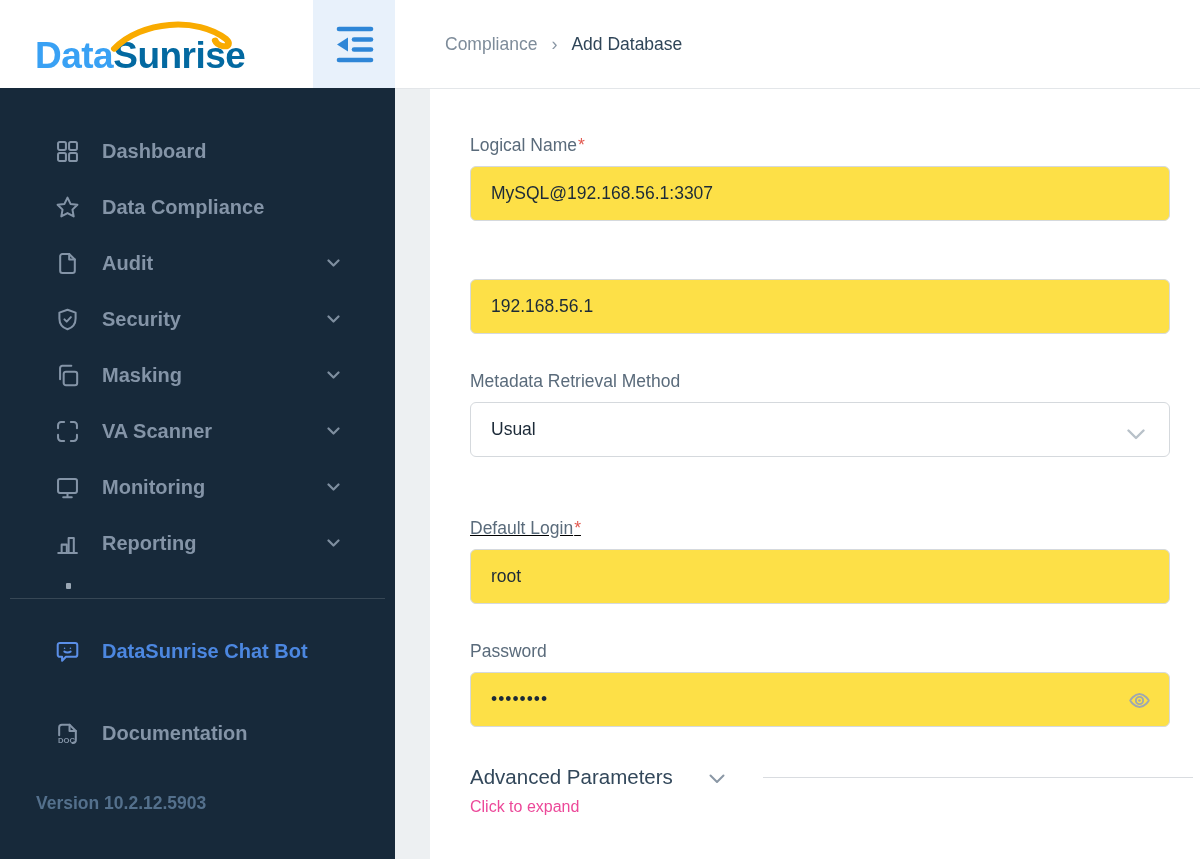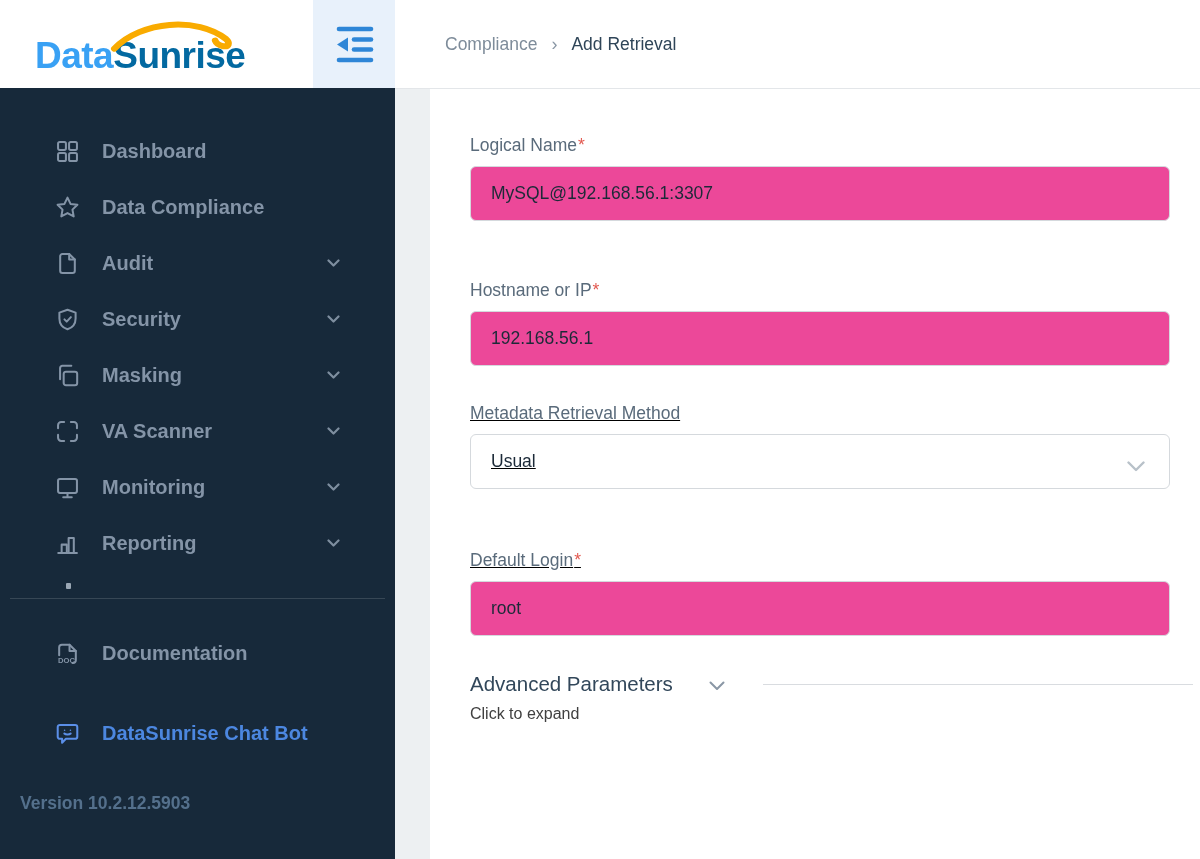--- a/index.html
+++ b/index.html
@@ -33,55 +33,55 @@
   .nav-item svg.ic { width:27px; height:27px; stroke:#8494a7; fill:none; stroke-width:1.8;
                      stroke-linecap:round; stroke-linejoin:round; }
   .nav-chevron { margin-left:auto; display:flex; }
   .nav-chevron svg { width:13px; height:8px; stroke:#7e8e9f; fill:none; stroke-width:2.2;
                      stroke-linecap:round; stroke-linejoin:round; }
   .scroll-dot { width:5px; height:6px; background:#9aa7b4; border-radius:1px; margin:12px 0 0 66px; }
   .nav-divider { height:1px; background:rgba(255,255,255,0.14); margin:9px 10px 0 10px; }
   .chatbot-item { margin-top:24px; color:#4c87e0; }
   .chatbot-item svg.ic { stroke:#5b8fe8; }
   .docs-item { margin-top:26px; }
-  .version { margin-top:32px; padding-left:20px; color:#54708c; font-size:17.5px; font-weight:700; }
+  .version { margin-top:32px; padding-left:36px; color:#54708c; font-size:17.5px; font-weight:700; }
 
   
   .content { position:absolute; top:88px; left:395px; width:805px; height:771px; background:#edf0f2; }
   .panel { margin-left:35px; width:770px; height:771px; background:#fff; padding:46px 30px 1px 40px; }
 
   .field-group { width:700px; }
   .field-label { display:block; font-size:17.5px; color:#5a6b7b; line-height:22px; margin-bottom:10px; }
   .req { color:#e25950; margin-left:1px; }
-  .text-input { width:700px; height:55px; border:1px solid #d5d9dd; border-radius:6px; background:#ec4899;
+  .text-input { width:700px; height:55px; border:1px solid #d5d9dd; border-radius:6px; background:#fde047;
                 padding:0 48px 0 20px; font-family:"Liberation Sans", sans-serif; font-size:17.5px;
                 color:#1c2a38; outline:none; }
   .input-wrap { position:relative; width:700px; }
-  .mb1 { margin-bottom:58px; } .mb2 { margin-bottom:36px; } .mb3 { margin-bottom:60px;text-decoration:underline; }
+  .mb1 { margin-bottom:58px; } .mb2 { margin-bottom:36px; } .mb3 { margin-bottom:60px; }
   .mb4 { margin-bottom:36px;text-decoration:underline; } .mb5 { margin-bottom:38px; }
 
   .select-box { position:relative; width:700px; height:55px; border:1px solid #d5d9dd; border-radius:6px;
                 background:#fff; display:flex; align-items:center; padding:0 50px 0 20px;
                 font-size:17.5px; color:#1c2a38; cursor:pointer; }
   .select-chevron { position:absolute; right:24px; top:21px; }
   .select-chevron svg { width:18px; height:11px; stroke:#b8c1c9; fill:none; stroke-width:2.4;
                         stroke-linecap:round; stroke-linejoin:round; }
   .pwd-input { letter-spacing:1px; }
   .eye-btn { position:absolute; right:16px; top:13px; width:30px; height:30px; border:none; background:none;
              cursor:pointer; display:flex; align-items:center; justify-content:center; }
   .eye-btn svg { width:27px; height:27px; stroke:#9fa8b0; fill:none; stroke-width:1.9;
                  stroke-linecap:round; stroke-linejoin:round; }
 
   .advanced-row { display:flex; align-items:center; width:700px; cursor:pointer;gap:24px; }
   .advanced-title { font-size:20.5px; color:#32475a; white-space:nowrap; }
   .advanced-chevron { margin:4px 14px 0 12px; display:flex; }
   .advanced-chevron svg { width:16px; height:10px; stroke:#8a97a5; fill:none; stroke-width:2;
                           stroke-linecap:round; stroke-linejoin:round; }
   .advanced-line { flex:1; height:1px; background:#d9dce0; min-width:430px; }
-  .advanced-hint { margin-top:9px; font-size:16px; color:#404040; }
+  .advanced-hint { margin-top:9px; font-size:16px; color:#ec4899; }
 </style>
 </head>
 <body>
 
 <div class="app">
 
   <header class="topbar">
     <div class="logo">
       <span class="logo-data">Data</span>
       <span class="logo-sunrise">
@@ -100,21 +100,21 @@
           <line x1="23" y1="28.5" x2="40" y2="28.5"></line>
           <line x1="8" y1="39" x2="40" y2="39"></line>
         </g>
         <polygon points="6,23.5 17,16.5 17,30.5" fill="#2e86d7"></polygon>
       </svg>
     </button>
 
     <nav class="breadcrumb">
       <a class="crumb">Compliance</a>
       <span class="crumb-sep">›</span>
-      <span class="crumb-current">Add Retrieval</span>
+      <span class="crumb-current">Add Database</span>
     </nav>
   </header>
 
   <aside class="sidebar">
     <nav class="nav">
 
       <div class="nav-item">
         <span class="nav-icon">
           <svg class="ic" viewBox="0 0 24 24">
             <rect x="3.6" y="3.6" width="7" height="7" rx="1.4"></rect>
@@ -226,63 +226,60 @@
         <span class="nav-chevron">
           <svg viewBox="0 0 13 8">
               <path d="M1.5 1.5 L6.5 6.5 L11.5 1.5"></path>
             </svg>
         </span>
       </div>
     </nav>
 
     <div class="scroll-dot"></div>
     <div class="nav-divider"></div>
-
-    <div class="nav-item docs-item">
-      <span class="nav-icon">
-        <svg class="ic" viewBox="0 0 24 24">
-          <path d="M4.6 13.6 V6.6 A2.4 2.4 0 0 1 7 4.2 H13.8 L19.4 9.8 V18 A2.4 2.4 0 0 1 17 20.4 H16.4"></path>
-          <path d="M13.8 4.2 V9.8 H19.4"></path>
-          <text x="3.6" y="20.8" font-size="6.8" font-weight="bold" font-family="Liberation Sans, sans-serif" fill="#8494a7" stroke="none">DOC</text>
-        </svg>
-      </span>
-      <span>Documentation</span>
-    </div>
 
     <div class="nav-item chatbot-item">
       <span class="nav-icon">
         <svg class="ic" viewBox="0 0 24 24">
           <path d="M5.2 4.4 H18.8 A1.9 1.9 0 0 1 20.7 6.3 V14.8 A1.9 1.9 0 0 1 18.8 16.7 H10.6 L7.2 20.2 V16.7 H5.2 A1.9 1.9 0 0 1 3.3 14.8 V6.3 A1.9 1.9 0 0 1 5.2 4.4 Z"></path>
           <circle cx="9.4" cy="9.1" r="0.7" fill="#5b8fe8" stroke="none"></circle>
           <circle cx="14.6" cy="9.1" r="0.7" fill="#5b8fe8" stroke="none"></circle>
           <path d="M9.2 12 C10.3 13.2 13.7 13.2 14.8 12"></path>
         </svg>
       </span>
       <span>DataSunrise Chat Bot</span>
     </div>
 
+    <div class="nav-item docs-item">
+      <span class="nav-icon">
+        <svg class="ic" viewBox="0 0 24 24">
+          <path d="M4.6 13.6 V6.6 A2.4 2.4 0 0 1 7 4.2 H13.8 L19.4 9.8 V18 A2.4 2.4 0 0 1 17 20.4 H16.4"></path>
+          <path d="M13.8 4.2 V9.8 H19.4"></path>
+          <text x="3.6" y="20.8" font-size="6.8" font-weight="bold" font-family="Liberation Sans, sans-serif" fill="#8494a7" stroke="none">DOC</text>
+        </svg>
+      </span>
+      <span>Documentation</span>
+    </div>
+
     <div class="version">Version 10.2.12.5903</div>
   </aside>
 
   <main class="content">
     <div class="panel">
 
       <div class="field-group mb1">
         <label class="field-label">
           <span>Logical Name</span><span class="req">*</span>
         </label>
         <div class="input-wrap">
           <input class="text-input" type="text" value="MySQL@192.168.56.1:3307" style="">
         </div>
       </div>
 
       <div class="field-group mb2">
-        <label class="field-label">
-          <span>Hostname or IP</span><span class="req">*</span>
-        </label>
         <div class="input-wrap">
           <input class="text-input" type="text" value="192.168.56.1" style="">
         </div>
       </div>
 
       <div class="field-group mb3">
         <label class="field-label">
           <span>Metadata Retrieval Method</span>
         </label>
         <div class="select-box">
@@ -297,20 +294,35 @@
 
       <div class="field-group mb4">
         <label class="field-label">
           <span>Default Login</span><span class="req">*</span>
         </label>
         <div class="input-wrap">
           <input class="text-input" type="text" value="root" style="">
         </div>
       </div>
 
+      <div class="field-group mb5">
+        <label class="field-label">
+          <span>Password</span>
+        </label>
+        <div class="input-wrap">
+          <input class="text-input pwd-input" type="text" value="••••••••" style="">
+          <button class="eye-btn">
+            <svg viewBox="0 0 26 26">
+              <path d="M13 6.8 C7.6 6.8 4.1 13 4.1 13 C4.1 13 7.6 19.2 13 19.2 C18.4 19.2 21.9 13 21.9 13 C21.9 13 18.4 6.8 13 6.8 Z"></path>
+              <circle cx="13" cy="13" r="3.5"></circle>
+              <circle cx="13" cy="13" r="1.3" fill="#9fa8b0" stroke="none"></circle>
+            </svg>
+          </button>
+        </div>
+      </div>
 
       <div class="advanced-row">
         <span class="advanced-title">Advanced Parameters</span>
         <span class="advanced-chevron">
           <svg viewBox="0 0 16 10">
               <path d="M1.5 1.5 L8 8 L14.5 1.5"></path>
             </svg>
         </span>
         <span class="advanced-line"></span>
       </div>

